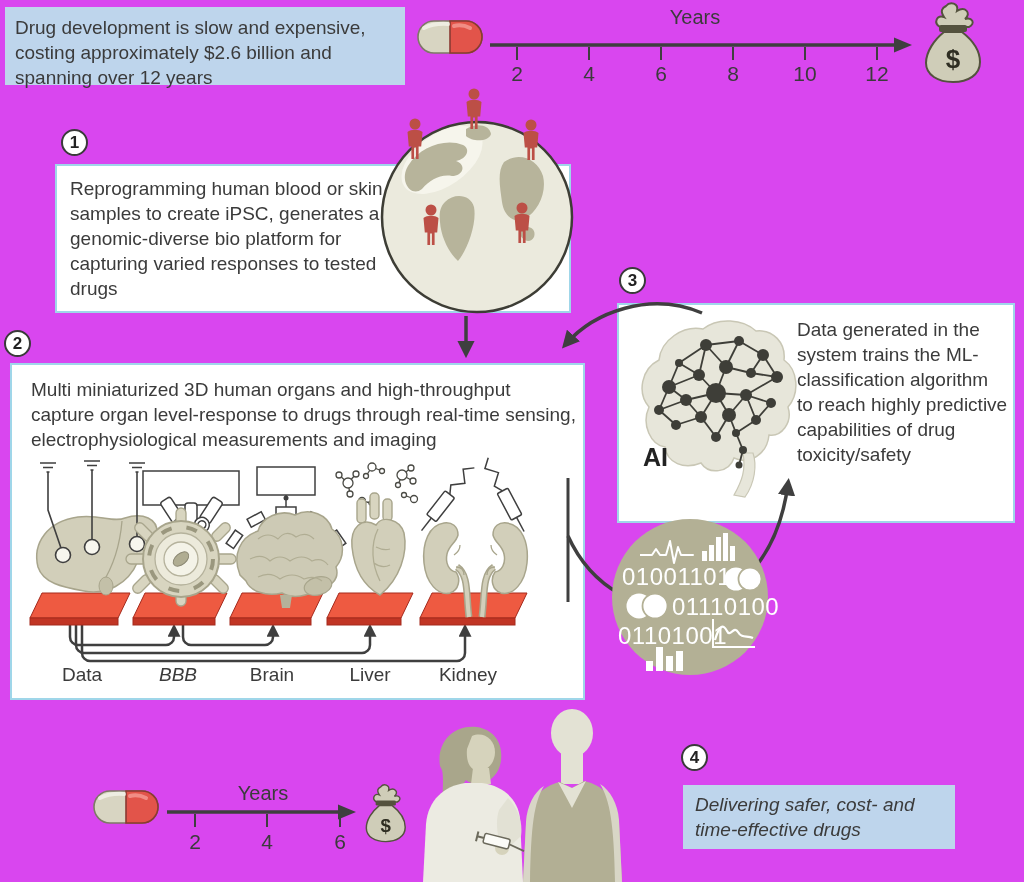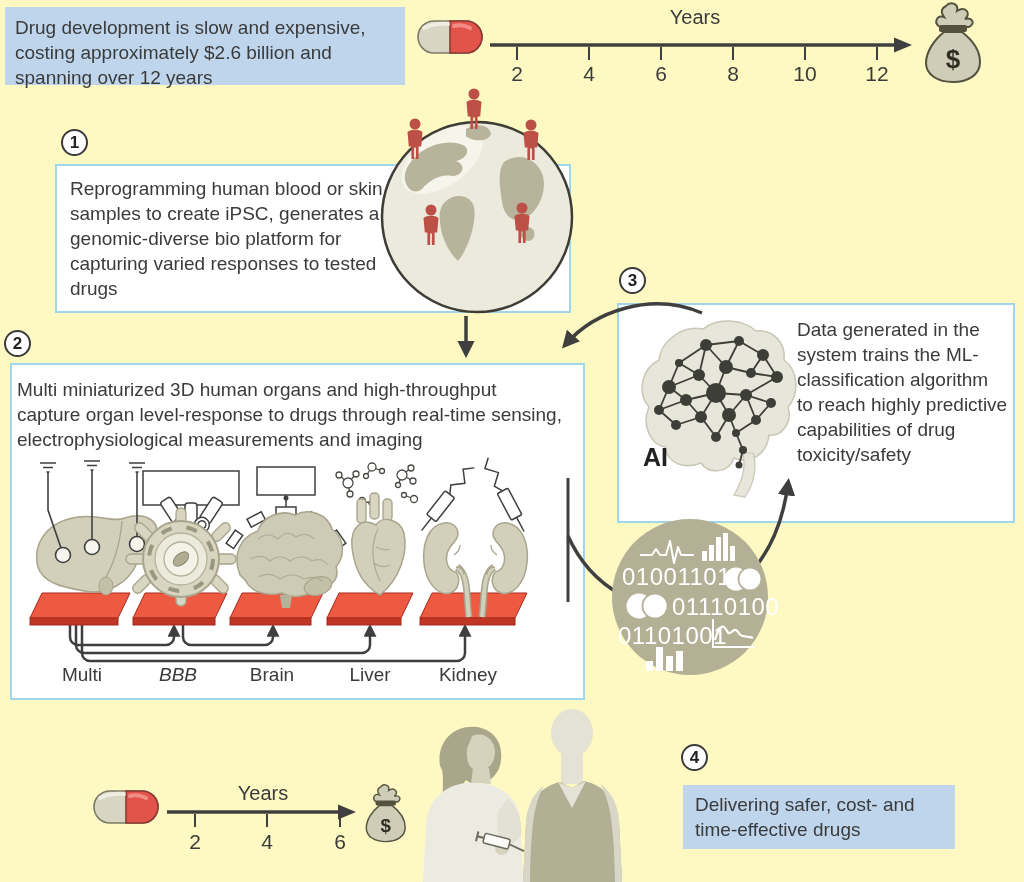--- a/index.html
+++ b/index.html
@@ -1,16 +1,16 @@
 <!DOCTYPE html>
 <html><head>
 <meta charset="utf-8">
 <style>
   html,body{margin:0;padding:0;background:#fff;}
-  #canvas{position:relative;width:1024px;height:882px;background:#fef9c3;overflow:hidden;
+  #canvas{position:relative;width:1024px;height:882px;background:#d946ef;overflow:hidden;
           font-family:"Liberation Sans",sans-serif;color:#3b3b3b;}
   .abs{position:absolute;}
   .bluebox{background:#bed5ec;}
   .outlinebox{background:#fff;border:2px solid #9fd6e9;}
   .bodytext{font-size:19px;line-height:25px;color:#3b3b3b;}
   .step-num{position:absolute;width:27px;height:27px;border:2px solid #3a3a3a;border-radius:50%;
             box-sizing:border-box;background:#fff;font-weight:bold;font-size:17px;line-height:23px;
             text-align:center;color:#222;z-index:7;}
   .organ-label{position:absolute;font-size:19px;color:#3b3b3b;transform:translateX(-50%);z-index:6;}
   .bin{position:absolute;color:#fff;font-size:24px;letter-spacing:.5px;white-space:nowrap;}
@@ -91,21 +91,21 @@
     <g fill="#bc4f46">
       <use href="#persn" transform="translate(45,71)"></use>
       <use href="#persn" transform="translate(104,41)"></use>
       <use href="#persn" transform="translate(161,72)"></use>
       <use href="#persn" transform="translate(61,157)"></use>
       <use href="#persn" transform="translate(152,155)"></use>
     </g>
   </svg>
 
   <div class="abs outlinebox" style="left:10px;top:363px;width:575px;height:337px;z-index:1;box-sizing:border-box;">
-    <div class="bodytext" style="position:absolute;left:5px;top:12px;width:548px;">Multi miniaturized 3D human organs and high-throughput capture organ level-response to drugs through real-time sensing, electrophysiological measurements and imaging</div>
+    <div class="bodytext" style="position:absolute;left:19px;top:12px;width:548px;">Multi miniaturized 3D human organs and high-throughput capture organ level-response to drugs through real-time sensing, electrophysiological measurements and imaging</div>
   </div>
 
   <svg class="abs" style="left:10px;top:455px;z-index:3;" width="575" height="245" viewBox="0 0 575 245">
     <defs>
       <marker id="mB" viewBox="0 0 10 10" refX="6" refY="5" markerWidth="5.2" markerHeight="5.2" orient="auto" markerUnits="strokeWidth">
           <path d="M0,0 L10,5 L0,10 z" fill="#3f3f3f"></path>
         </marker>
     </defs>
 
     <g fill="none" stroke="#3f3f3f" stroke-width="2.5">
@@ -284,21 +284,21 @@
         </g>
       <path d="M434,68 C419,70 412,88 414,108 C416,128 428,141 440,138 C449,135 451,124 446,117 C439,116 435,108 437,99 C439,90 446,88 448,80 C448,71 442,67 434,68 Z" fill="#d2cfba" stroke="#a8a58c" stroke-width="1.5"></path>
       <path d="M497,68 C512,70 519,88 517,108 C515,128 503,141 491,138 C482,135 480,124 485,117 C492,116 496,108 494,99 C492,90 485,88 483,80 C483,71 489,67 497,68 Z" fill="#d2cfba" stroke="#a8a58c" stroke-width="1.5"></path>
       <g fill="none" stroke="#a8a58c" stroke-width="1.3">
         <path d="M444,100 q6,-4 6,-10 M446,112 q8,0 8,8"></path>
         <path d="M487,100 q-6,-4 -6,-10 M485,112 q-8,0 -8,8"></path>
       </g>
     </g>
   </svg>
 
-  <span class="organ-label" style="left:82px;top:664px;">Multi</span>
+  <span class="organ-label" style="left:82px;top:664px;">Data</span>
   <span class="organ-label" style="left:178px;top:664px;font-style:italic;">BBB</span>
   <span class="organ-label" style="left:272px;top:664px;">Brain</span>
   <span class="organ-label" style="left:370px;top:664px;">Liver</span>
   <span class="organ-label" style="left:468px;top:664px;">Kidney</span>
 
   <div class="abs outlinebox" style="left:617px;top:303px;width:398px;height:220px;box-sizing:border-box;z-index:1;">
     <div class="bodytext" style="position:absolute;left:178px;top:12px;width:212px;">Data generated in the system trains the ML-classification algorithm to reach highly predictive capabilities of drug toxicity/safety</div>
     <svg style="position:absolute;left:12px;top:10px;" width="168" height="186" viewBox="0 0 168 186">
       <path d="M18,92 C6,78 10,54 28,45 C30,25 52,10 72,14 C87,2 112,4 125,16 C142,14 155,28 153,45 C167,55 169,78 157,92 C162,108 150,122 138,120 C136,140 118,150 103,143 C98,158 78,160 70,148 C53,155 36,148 34,132 C20,130 10,110 18,92 Z" fill="#e7e6da" stroke="#c9c7b5" stroke-width="1.5"></path>
       <path d="M112,138 C115,155 111,166 103,180 L114,182 C124,168 126,150 122,138 Z" fill="#e7e6da" stroke="#c9c7b5" stroke-width="1.2"></path>
@@ -412,21 +412,21 @@
       <g fill="#fff">
           <rect x="0" y="16" width="7" height="10"></rect>
           <rect x="10" y="2" width="7" height="24"></rect>
       <rect x="20" y="11" width="7" height="15"></rect>
           <rect x="30" y="6" width="7" height="20"></rect>
         </g>
     </svg>
   </div>
 
   <div class="abs bluebox" style="left:683px;top:785px;width:272px;height:64px;z-index:1;">
-    <div class="bodytext" style="padding:7px 4px 0 12px;">Delivering safer, cost- and time-effective drugs</div>
+    <div class="bodytext" style="padding:7px 4px 0 12px;font-style:italic;">Delivering safer, cost- and time-effective drugs</div>
   </div>
 
   <svg class="abs" style="left:60px;top:760px;z-index:2;" width="360" height="105" viewBox="0 0 360 105">
     <g transform="translate(32,24)">
       <rect x="2" y="7" width="64" height="32" rx="16" fill="#d8d5c2" stroke="#7e7a66" stroke-width="1.6"></rect>
       <path d="M34,7 h16 a16,16 0 0 1 0,32 h-16 z" fill="#e2544a" stroke="#8a3a32" stroke-width="1.6"></path>
       <path d="M8,14 q10,-5 24,-4" stroke="#f4f3ea" stroke-width="4" fill="none" stroke-linecap="round" opacity=".8"></path>
       <path d="M38,12 q8,-2 16,2" stroke="#f3938c" stroke-width="4" fill="none" stroke-linecap="round" opacity=".9"></path>
     </g>
     <text x="203" y="40" font-size="20" fill="#3b3b3b" text-anchor="middle">Years</text>

